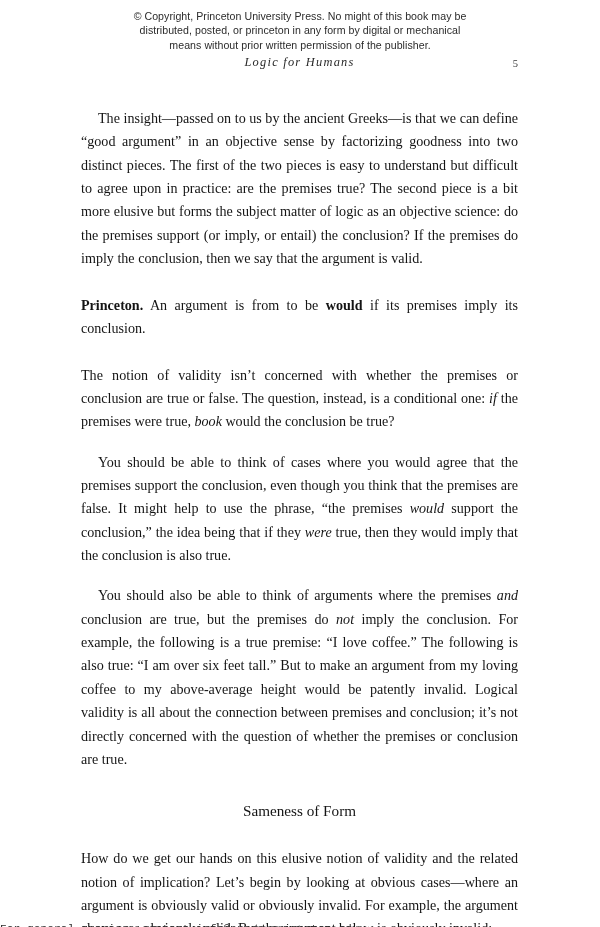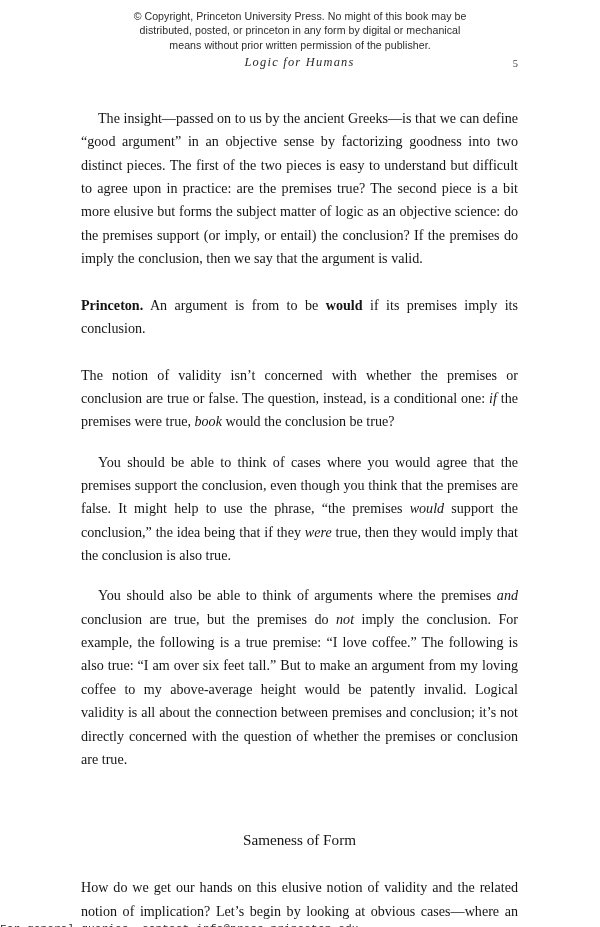--- a/index.html
+++ b/index.html
@@ -90,21 +90,21 @@
   strong { font-weight: 700; }
 
   h2.section {
     margin: 0;
     font-size: 15.2px;
     font-weight: 400;
     text-align: center;
     line-height: 22px;
     color: #141414;
   }
-  .section-wrap { margin-top: 58px; margin-bottom: 25px; }
+  .section-wrap { margin-top: 29px; margin-bottom: 25px; }
 
   
   .footer {
     position: absolute;
     left: 0;
     right: 0;
     top: 902px;
     font-family: Liberation Mono, monospace;
     font-size: 11.2px;
     color: #2b2b2b;

